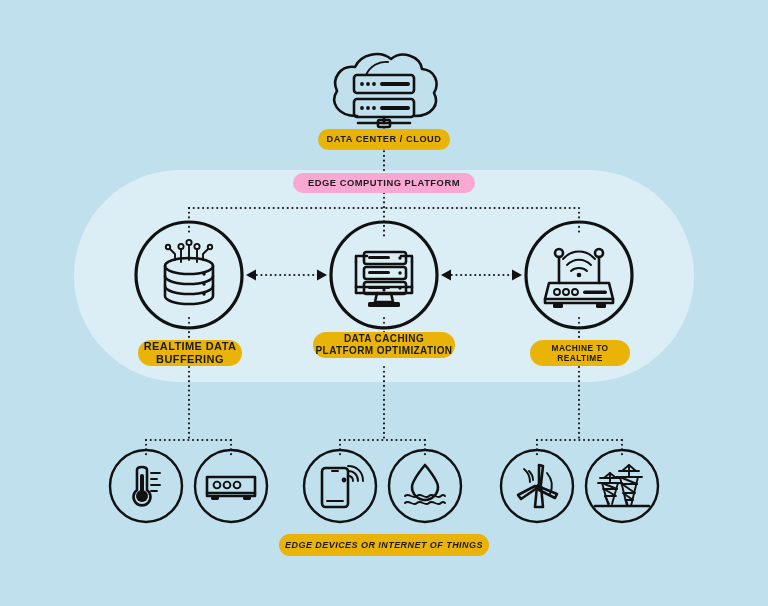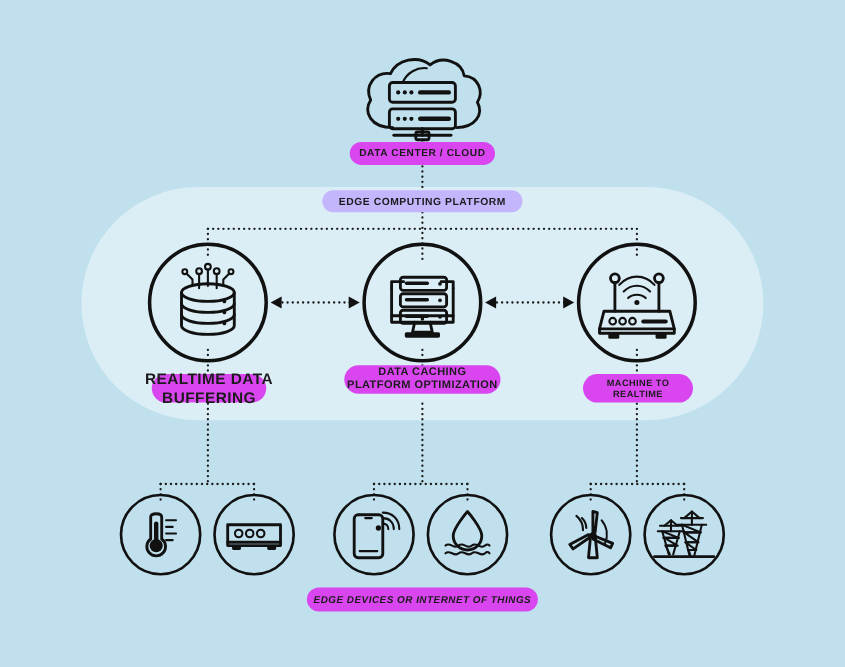--- a/index.html
+++ b/index.html
@@ -32,49 +32,49 @@
   #dom-layer > * { pointer-events: auto; }
 
   
   .pill {
     position: absolute;
     box-sizing: border-box;
     display: flex;
     align-items: center;
     justify-content: center;
     text-align: center;
-    background: #d946ef;
+    background: #eab308;
     border-radius: 999px;
     color: #1b1b1b;
     font-weight: bold;
     letter-spacing: 0.4px;
     line-height: 1.22;
     white-space: nowrap;
   }
   .pill.accent {
-    background: #c4b5fd;
+    background: #f9a8d4;
     color: #1b1b1b;
     text-align: center;
   }
   #label-datacenter {
     left: 318px; top: 129px;
     width: 132px; height: 21px;
     font-size: 9.2px;
     letter-spacing: 0.55px;
   }
   #label-platform {
     left: 293px; top: 173px;
     width: 182px; height: 20px;
     font-size: 9.4px;
     letter-spacing: 0.5px;
   }
   #label-node-0 {
     left: 138px; top: 340px;
     width: 104px; height: 26px;
-    font-size: 14px;
+    font-size: 11px;
   }
   #label-node-1 {
     left: 313px; top: 332px;
     width: 142px; height: 26px;
     font-size: 10px;
   }
   #label-node-2 {
     left: 530px; top: 340px;
     width: 100px; height: 26px;
     font-size: 8.4px;

